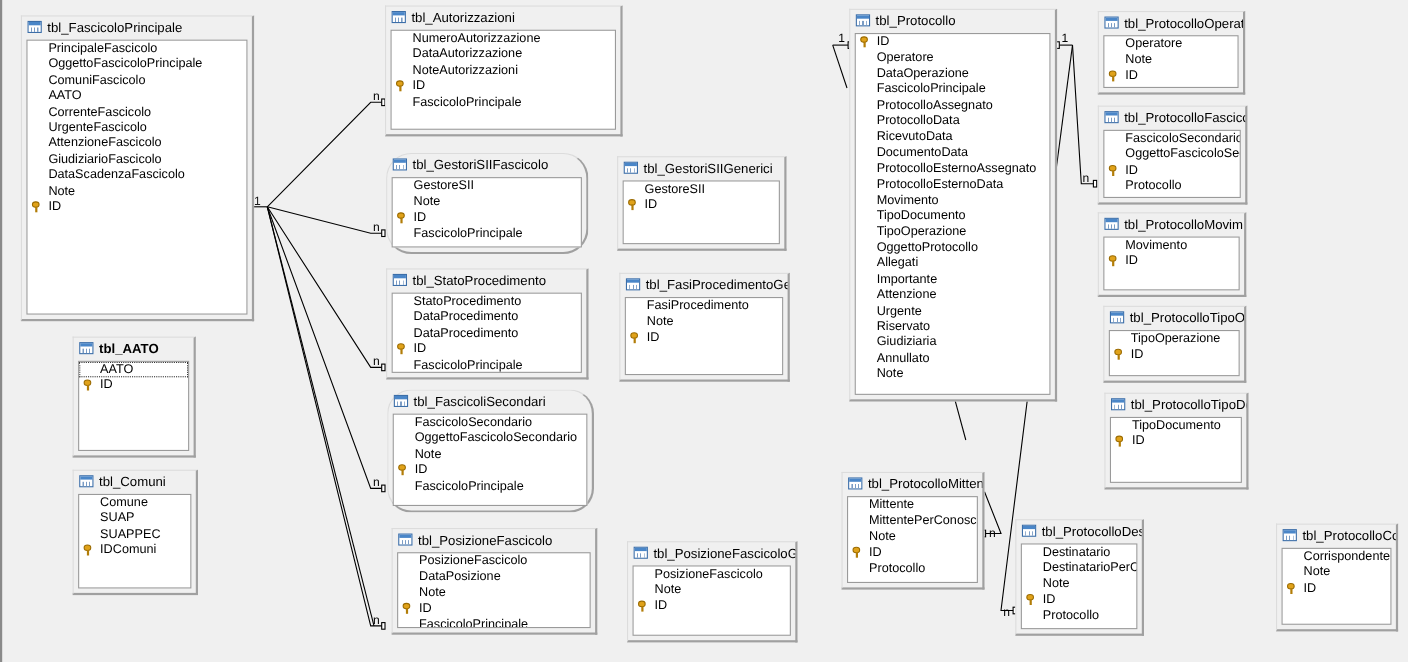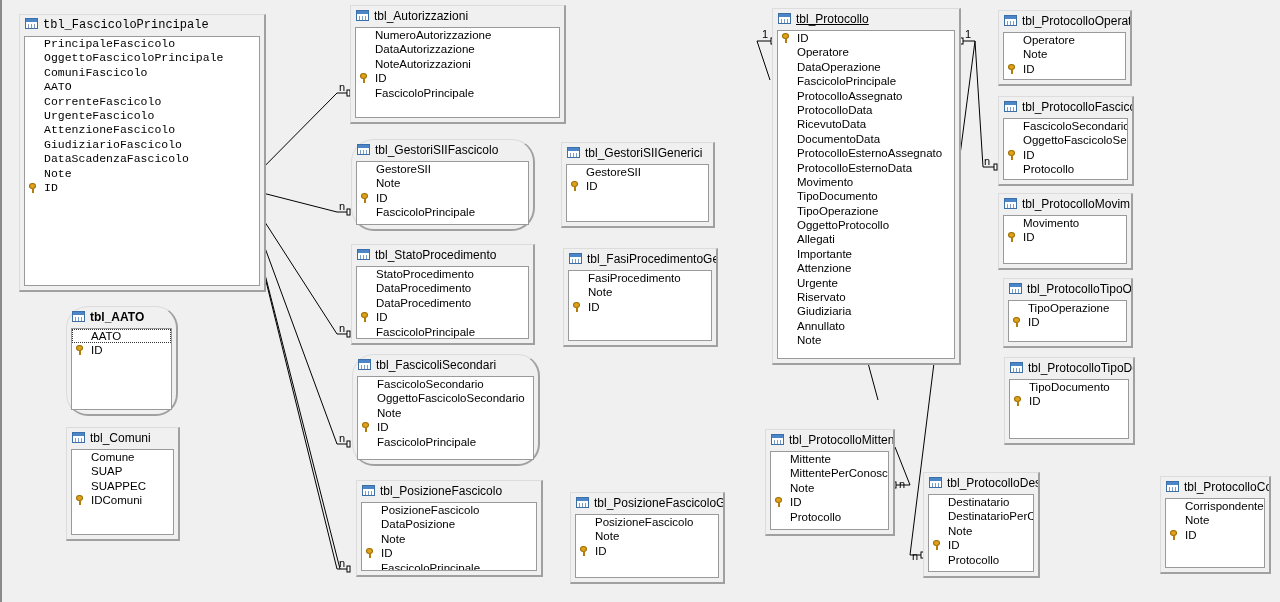--- a/index.html
+++ b/index.html
@@ -92,37 +92,37 @@
       <text x="339" y="567">n</text>
       <text x="762" y="38">1</text>
       <text x="965" y="38">1</text>
       <text x="984" y="165">n</text>
       <text x="899" y="488">n</text>
       <text x="912" y="560">n</text>
     </g>
   </svg>
 
   <div id="tables">
-      <div class="tw" style="left: 19px; top: 14px; width: 247px; height: 278px; font-family: Liberation Mono, monospace;">
+      <div class="tw" style="left: 19px; top: 14px; width: 212px; height: 278px;">
         <div class="title"><span class="ticon"></span><span>tbl_FascicoloPrincipale</span></div>
         <div class="flist">
           <div class="field"><span>PrincipaleFascicolo</span></div>
           <div class="field"><span>OggettoFascicoloPrincipale</span></div>
           <div class="field"><span>ComuniFascicolo</span></div>
           <div class="field"><span>AATO</span></div>
           <div class="field"><span>CorrenteFascicolo</span></div>
           <div class="field"><span>UrgenteFascicolo</span></div>
           <div class="field"><span>AttenzioneFascicolo</span></div>
           <div class="field"><span>GiudiziarioFascicolo</span></div>
           <div class="field"><span>DataScadenzaFascicolo</span></div>
           <div class="field"><span>Note</span></div>
           <div class="field"><span class="key"></span><span>ID</span></div>
         </div>
       </div>
-      <div class="tw" style="left: 66px; top: 306px; width: 112px; height: 110px; border-radius: 22px;">
+      <div class="tw" style="left: 66px; top: 306px; width: 112px; height: 110px;">
         <div class="title bold"><span class="ticon"></span><span>tbl_AATO</span></div>
         <div class="flist">
           <div class="field sel"><span>AATO</span></div>
           <div class="field"><span class="key"></span><span>ID</span></div>
         </div>
       </div>
       <div class="tw" style="left: 66px; top: 427px; width: 114px; height: 114px;">
         <div class="title"><span class="ticon"></span><span>tbl_Comuni</span></div>
         <div class="flist">
           <div class="field"><span>Comune</span></div>
@@ -196,21 +196,21 @@
         </div>
       </div>
       <div class="tw" style="left: 570px; top: 492px; width: 155px; height: 92px;">
         <div class="title"><span class="ticon"></span><span>tbl_PosizioneFascicoloGe</span></div>
         <div class="flist">
           <div class="field"><span>PosizioneFascicolo</span></div>
           <div class="field"><span>Note</span></div>
           <div class="field"><span class="key"></span><span>ID</span></div>
         </div>
       </div>
-      <div class="tw" style="left: 772px; top: 8px; width: 189px; height: 357px; text-decoration: underline;">
+      <div class="tw" style="left: 772px; top: 8px; width: 189px; height: 357px;">
         <div class="title"><span class="ticon"></span><span>tbl_Protocollo</span></div>
         <div class="flist">
           <div class="field"><span class="key"></span><span>ID</span></div>
           <div class="field"><span>Operatore</span></div>
           <div class="field"><span>DataOperazione</span></div>
           <div class="field"><span>FascicoloPrincipale</span></div>
           <div class="field"><span>ProtocolloAssegnato</span></div>
           <div class="field"><span>ProtocolloData</span></div>
           <div class="field"><span>RicevutoData</span></div>
           <div class="field"><span>DocumentoData</span></div>

